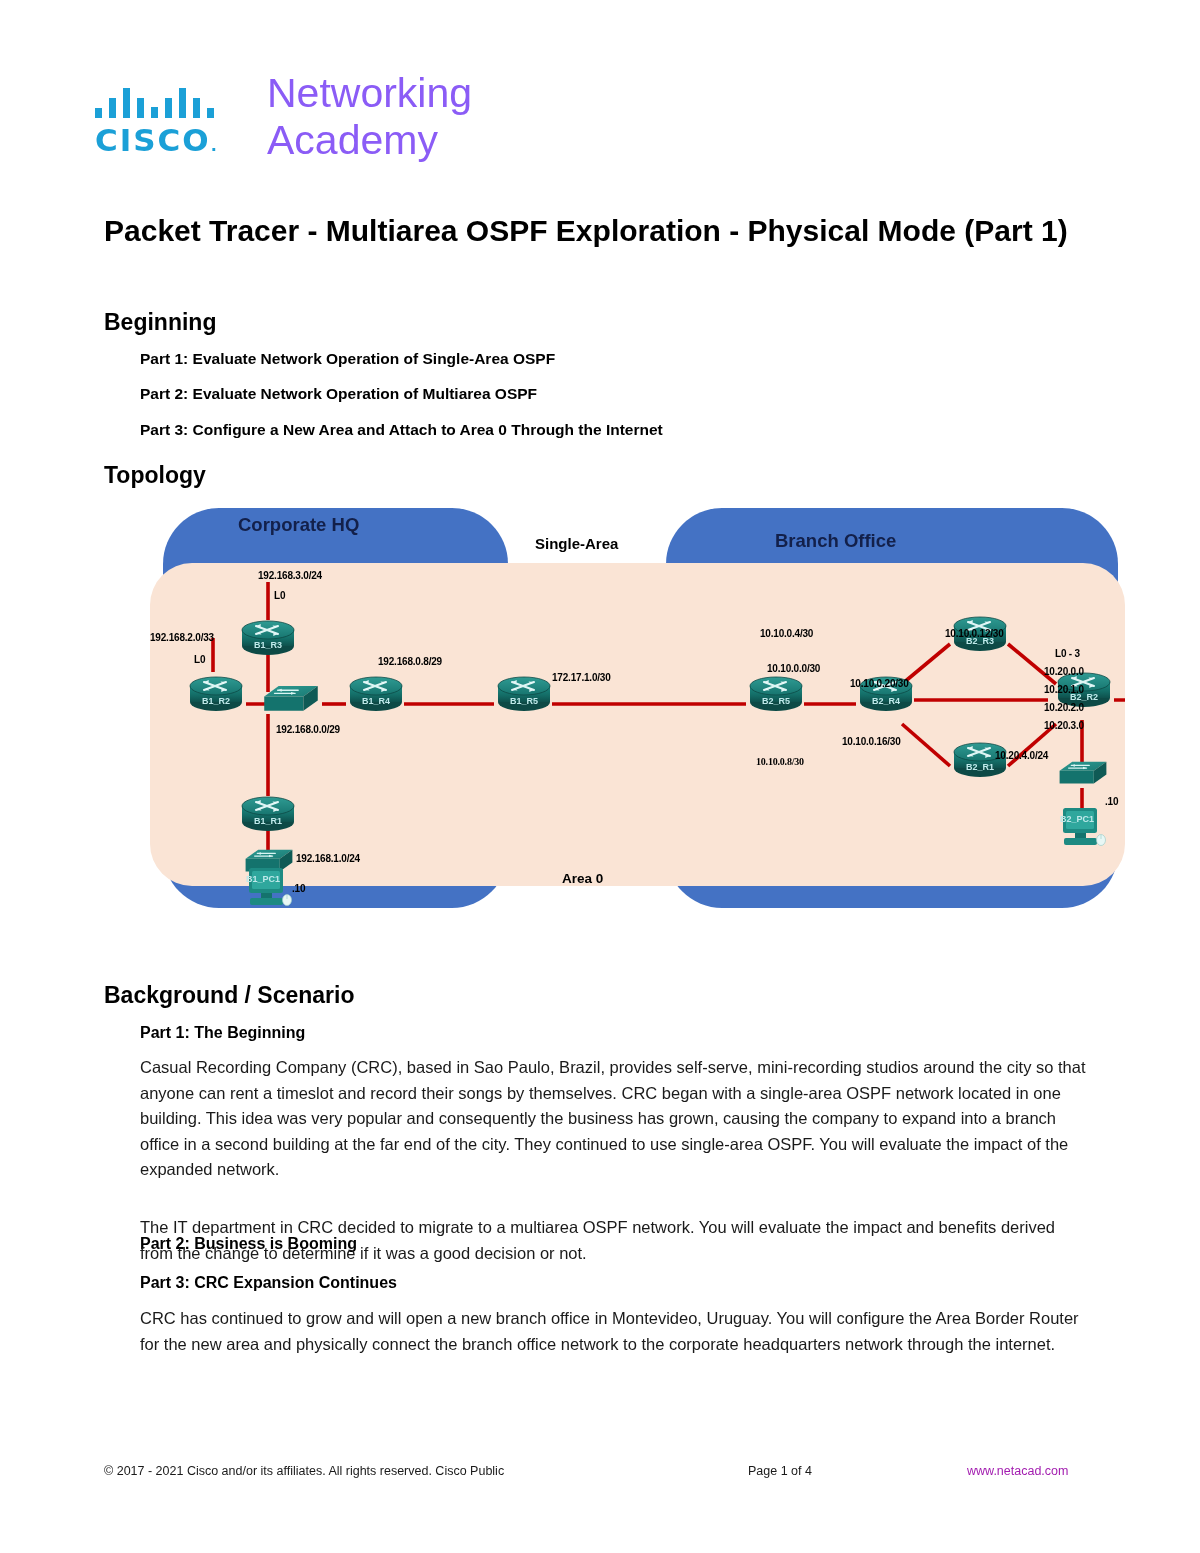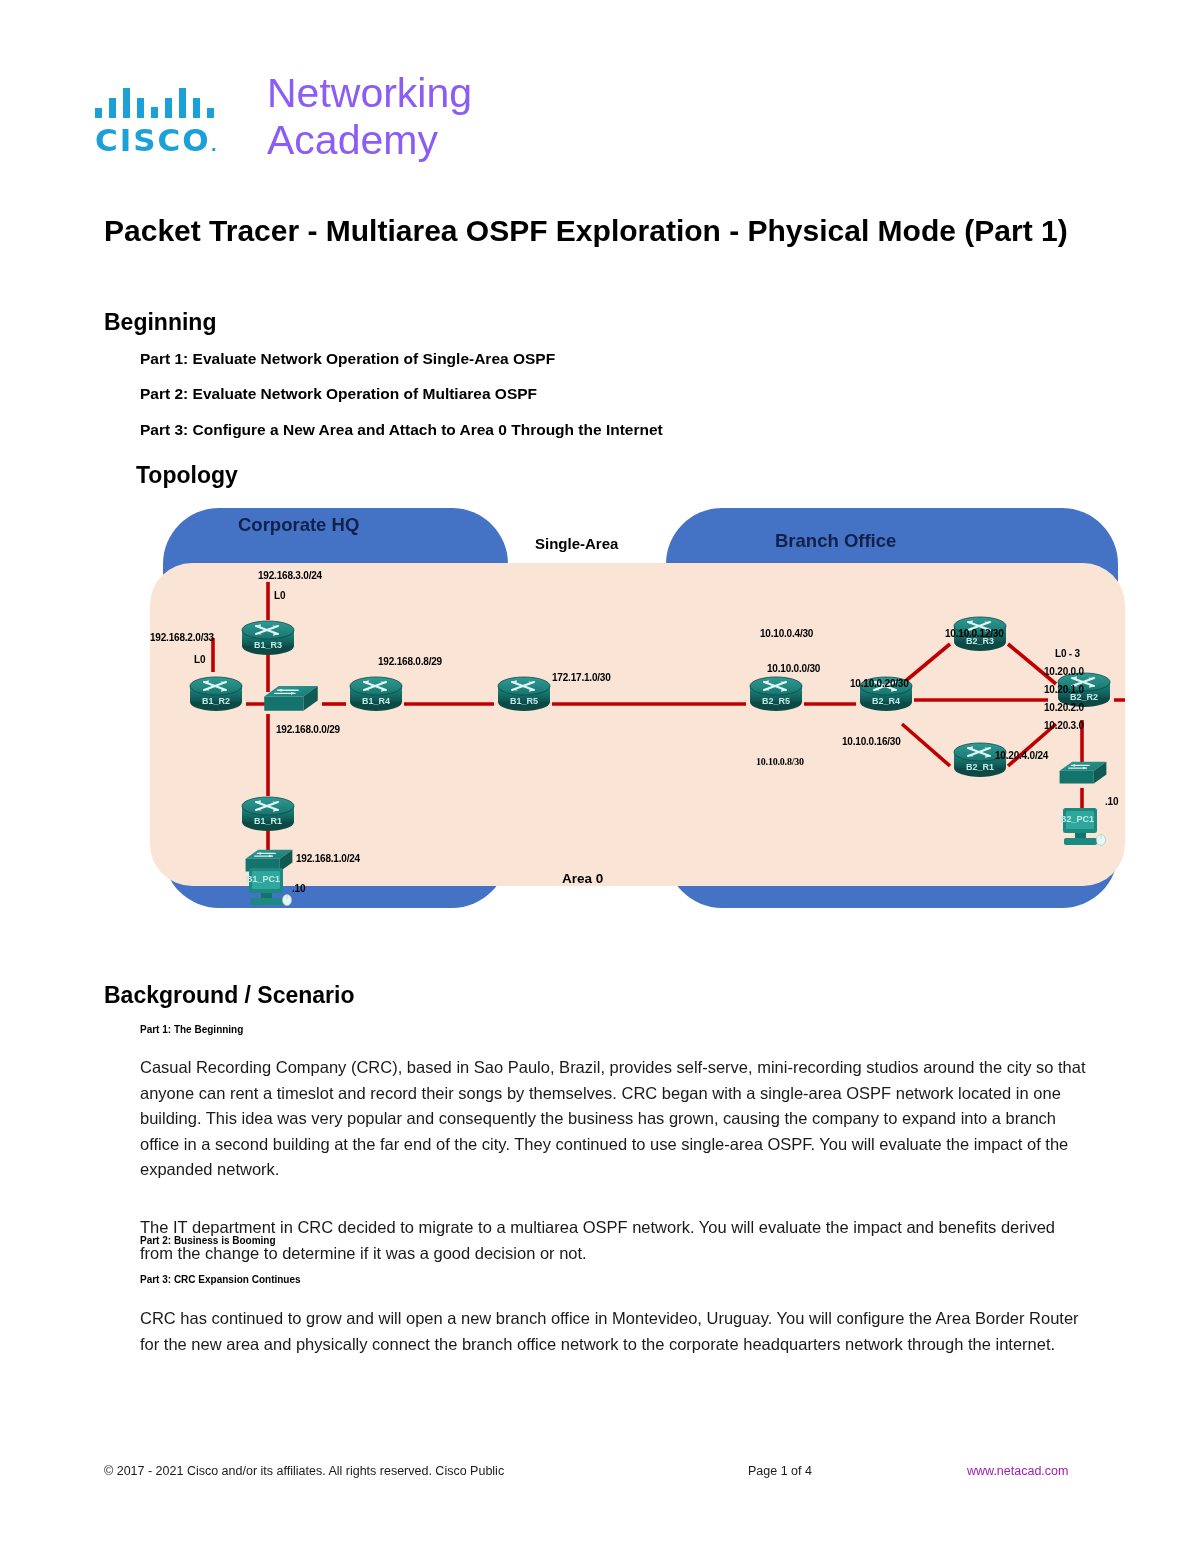--- a/index.html
+++ b/index.html
@@ -76,39 +76,39 @@
     color: #000;
   }
   .h2 {
     position: absolute;
     left: 104px;
     font-size: 23px;
     font-weight: bold;
     color: #000;
   }
   .h2-objectives { top: 309px; }
-  .h2-topology { top: 462px; margin-left: 32px; }
+  .h2-topology { top: 462px; }
   .h2-background { top: 982px; }
 
   .obj-item {
     position: absolute;
     left: 140px;
     font-size: 15.5px;
     font-weight: bold;
     color: #000;
     white-space: nowrap;
   }
   .obj-1 { top: 350px; }
   .obj-2 { top: 385px; }
   .obj-3 { top: 421px; }
 
   .sub-h {
     position: absolute;
     left: 140px;
-    font-size: 10px;
+    font-size: 16px;
     font-weight: bold;
     color: #000;
   }
   .para {
     position: absolute;
     left: 140px;
     width: 950px;
     font-size: 16.5px;
     line-height: 25.5px;
     color: #1a1a1a;

